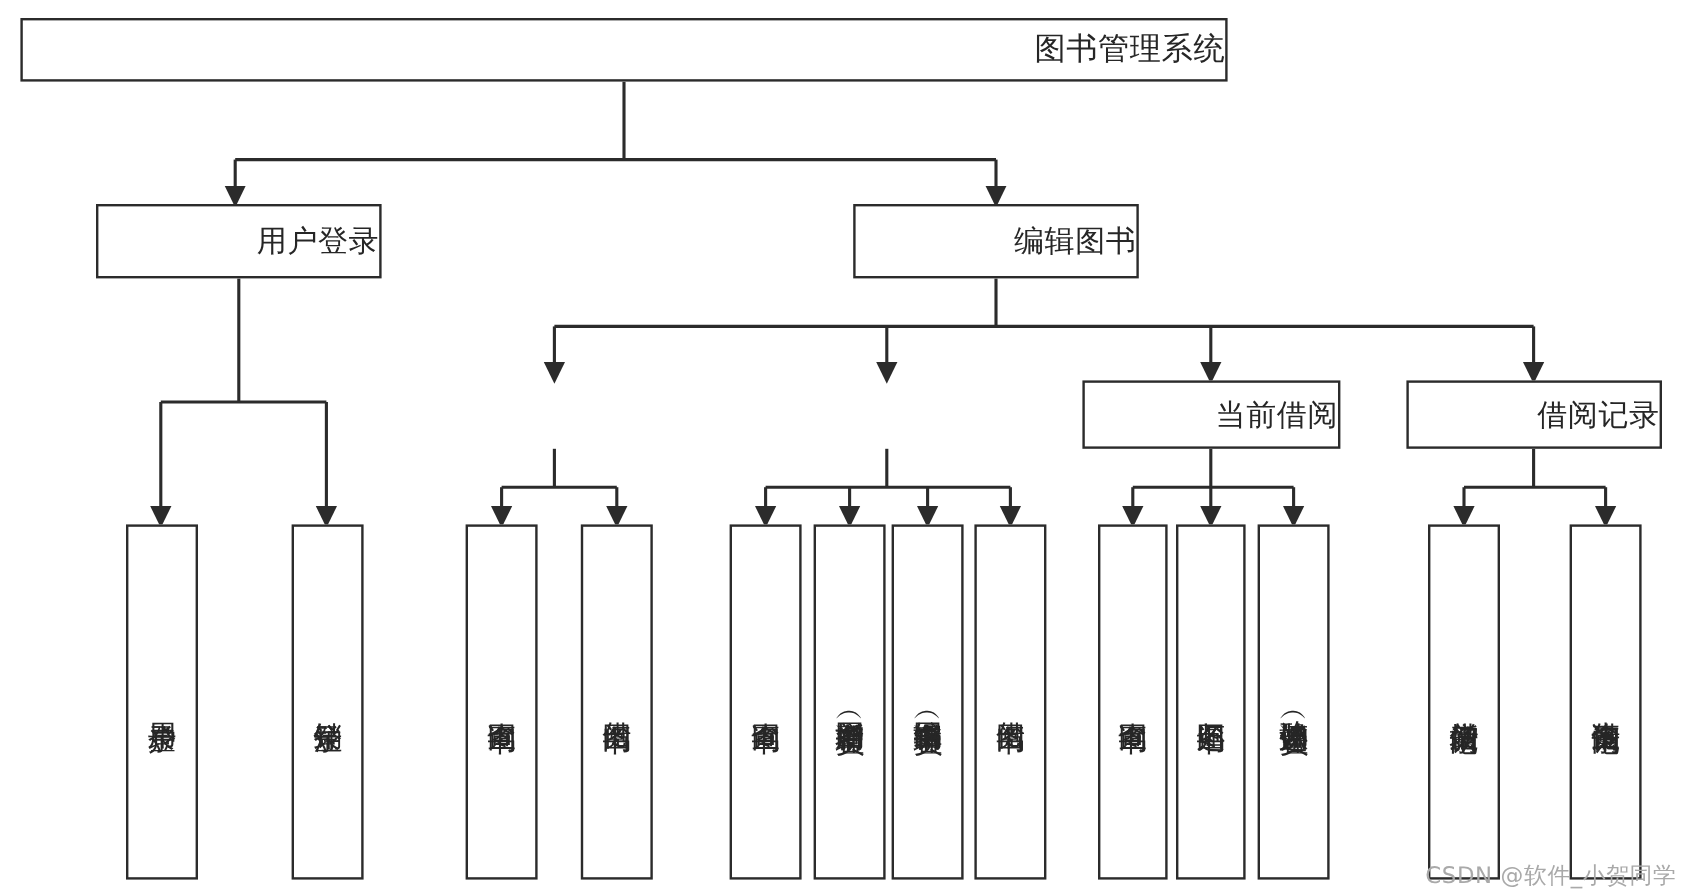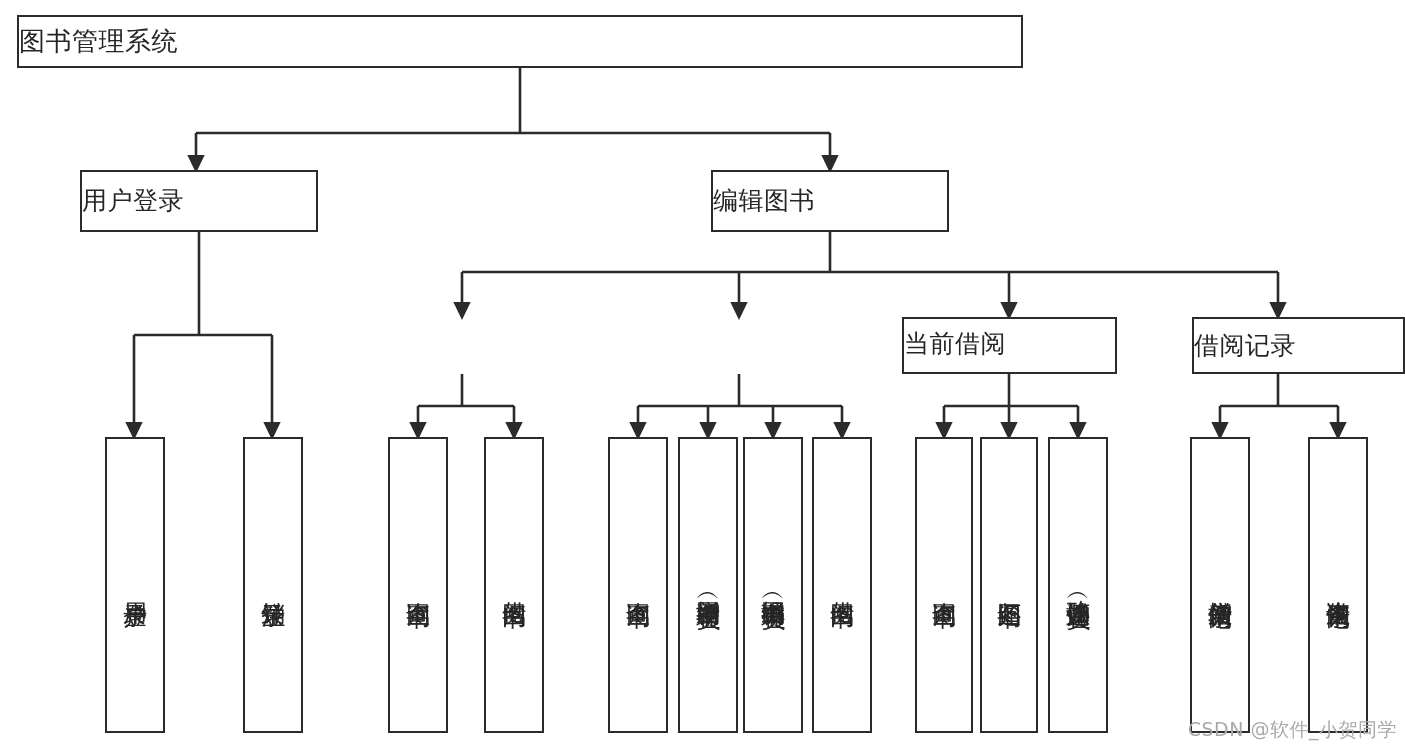--- a/index.html
+++ b/index.html
@@ -20,21 +20,21 @@
     width:1405px; height:747px;
     pointer-events:none;
   }
   .node{
     position:absolute;
     box-sizing:border-box;
     background:#ffffff;
     border:2px solid #2b2b2b;
     display:flex;
     align-items:center;
-    justify-content:flex-start;
+    justify-content:flex-end;
     color:#262626;
   }
   .node.h{
     
   }
   .node.h .label{
     font-size:25px;
     line-height:1.2;
     letter-spacing:0.5px;
     white-space:nowrap;
@@ -127,24 +127,24 @@
     <span class="label">图书管理系统</span>
   </div>
 
   <div class="node h" style="left:80px;top:170px;width:238px;height:62px;">
     <span class="label">用户登录</span>
   </div>
   <div class="node h" style="left:711px;top:170px;width:238px;height:62px;">
     <span class="label">编辑图书</span>
   </div>
 
-  <div class="node h" style="left:902px;top:317px;width:215px;height:57px;font-family:Liberation Mono, monospace;">
+  <div class="node h" style="left:902px;top:317px;width:215px;height:57px;">
     <span class="label">当前借阅</span>
   </div>
-  <div class="node h" style="left:1172px;top:317px;width:213px;height:57px;margin-left:20px;">
+  <div class="node h" style="left:1172px;top:317px;width:213px;height:57px;">
     <span class="label">借阅记录</span>
   </div>
 
   <div class="node v" style="left:105px;top:437px;width:60px;height:296px;">
     <span class="label">用户登录</span>
   </div>
   <div class="node v" style="left:243px;top:437px;width:60px;height:296px;">
     <span class="label">注销登录</span>
   </div>
 

